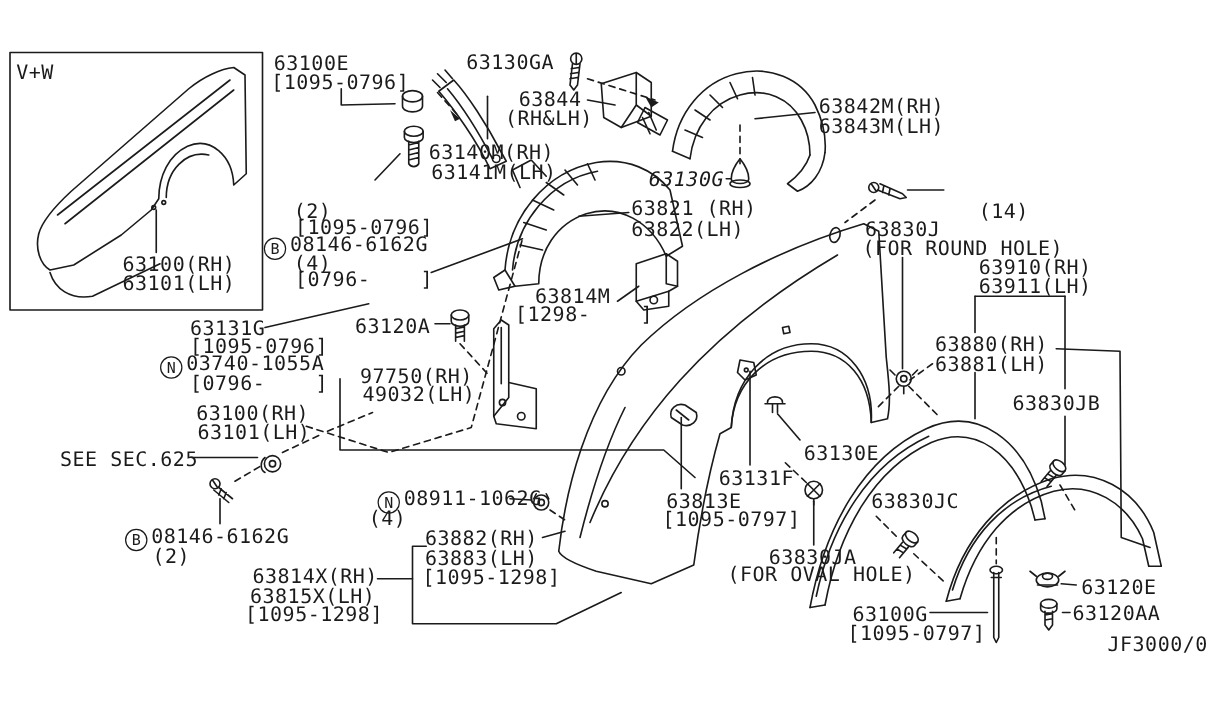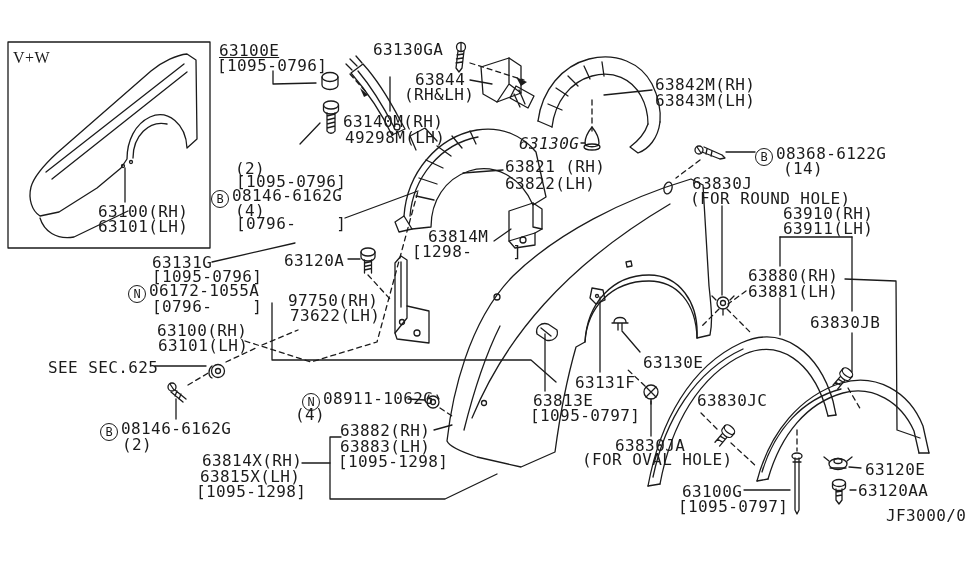--- a/index.html
+++ b/index.html
@@ -251,55 +251,54 @@
     </g>
 
     <g fill="#1b1b1b" stroke="none">
       <path d="M368,95 L360,88 L364,97 Z"></path>
       <path d="M527,82 L516,77 L521,86 Z"></path>
     </g>
   </g>
 </svg>
 
 <div id="labels">
-      <div class="lbl" style="left: 13px; top: 50px; font-family: Liberation Serif, serif;"><span>V+W</span></div>
+      <div class="lbl" style="left: 13px; top: 50px;"><span>V+W</span></div>
       <div class="lbl" style="left: 98px; top: 204px;"><span>63100(RH)</span></div>
       <div class="lbl" style="left: 98px; top: 219px;"><span>63101(LH)</span></div>
-      <div class="lbl" style="left: 219px; top: 43px; text-decoration: underline;"><span>63100E</span></div>
+      <div class="lbl" style="left: 219px; top: 43px;"><span>63100E</span></div>
       <div class="lbl" style="left: 217px; top: 58px;"><span>[1095-0796]</span></div>
       <div class="lbl" style="left: 373px; top: 42px;"><span>63130GA</span></div>
       <div class="lbl" style="left: 415px; top: 72px;"><span>63844</span></div>
       <div class="lbl" style="left: 404px; top: 87px;"><span>(RH&amp;LH)</span></div>
       <div class="lbl" style="left: 655px; top: 77px;"><span>63842M(RH)</span></div>
       <div class="lbl" style="left: 655px; top: 93px;"><span>63843M(LH)</span></div>
       <div class="lbl" style="left: 343px; top: 114px;"><span>63140M(RH)</span></div>
-      <div class="lbl" style="left: 345px; top: 130px;"><span>49298M(LH)</span></div>
+      <div class="lbl" style="left: 345px; top: 130px;"><span>63141M(LH)</span></div>
       <div class="lbl" style="left: 519px; top: 136px; font-style: italic;"><span>63130G</span></div>
       <div class="lbl" style="left: 235px; top: 161px;"><span>(2)</span></div>
       <div class="lbl" style="left: 236px; top: 174px;"><span>[1095-0796]</span></div>
       <div class="lbl" style="left: 211px; top: 188px;"><span class="circ">B</span><span>08146-6162G</span></div>
       <div class="lbl" style="left: 235px; top: 203px;"><span>(4)</span></div>
       <div class="lbl" style="left: 236px; top: 216px;"><span>[0796-    ]</span></div>
-      <div class="lbl" style="left: 755px; top: 146px;"><span class="circ">B</span><span>08368-6122G</span></div>
       <div class="lbl" style="left: 783px; top: 161px;"><span>(14)</span></div>
       <div class="lbl" style="left: 505px; top: 159px;"><span>63821 (RH)</span></div>
       <div class="lbl" style="left: 505px; top: 176px;"><span>63822(LH)</span></div>
       <div class="lbl" style="left: 692px; top: 176px;"><span>63830J</span></div>
       <div class="lbl" style="left: 690px; top: 191px;"><span>(FOR ROUND HOLE)</span></div>
       <div class="lbl" style="left: 783px; top: 206px;"><span>63910(RH)</span></div>
       <div class="lbl" style="left: 783px; top: 221px;"><span>63911(LH)</span></div>
       <div class="lbl" style="left: 428px; top: 229px;"><span>63814M</span></div>
       <div class="lbl" style="left: 412px; top: 244px;"><span>[1298-    ]</span></div>
       <div class="lbl" style="left: 152px; top: 255px;"><span>63131G</span></div>
       <div class="lbl" style="left: 152px; top: 269px;"><span>[1095-0796]</span></div>
-      <div class="lbl" style="left: 128px; top: 283px;"><span class="circ">N</span><span>06172-1055A</span></div>
+      <div class="lbl" style="left: 128px; top: 283px;"><span class="circ">N</span><span>03740-1055A</span></div>
       <div class="lbl" style="left: 152px; top: 299px;"><span>[0796-    ]</span></div>
       <div class="lbl" style="left: 284px; top: 253px;"><span>63120A</span></div>
       <div class="lbl" style="left: 288px; top: 293px;"><span>97750(RH)</span></div>
-      <div class="lbl" style="left: 290px; top: 308px;"><span>73622(LH)</span></div>
+      <div class="lbl" style="left: 290px; top: 308px;"><span>49032(LH)</span></div>
       <div class="lbl" style="left: 157px; top: 323px;"><span>63100(RH)</span></div>
       <div class="lbl" style="left: 158px; top: 338px;"><span>63101(LH)</span></div>
       <div class="lbl" style="left: 748px; top: 268px;"><span>63880(RH)</span></div>
       <div class="lbl" style="left: 748px; top: 284px;"><span>63881(LH)</span></div>
       <div class="lbl" style="left: 810px; top: 315px;"><span>63830JB</span></div>
       <div class="lbl" style="left: 48px; top: 360px;"><span>SEE SEC.625</span></div>
       <div class="lbl" style="left: 643px; top: 355px;"><span>63130E</span></div>
       <div class="lbl" style="left: 575px; top: 375px;"><span>63131F</span></div>
       <div class="lbl" style="left: 100px; top: 421px;"><span class="circ">B</span><span>08146-6162G</span></div>
       <div class="lbl" style="left: 122px; top: 437px;"><span>(2)</span></div>

